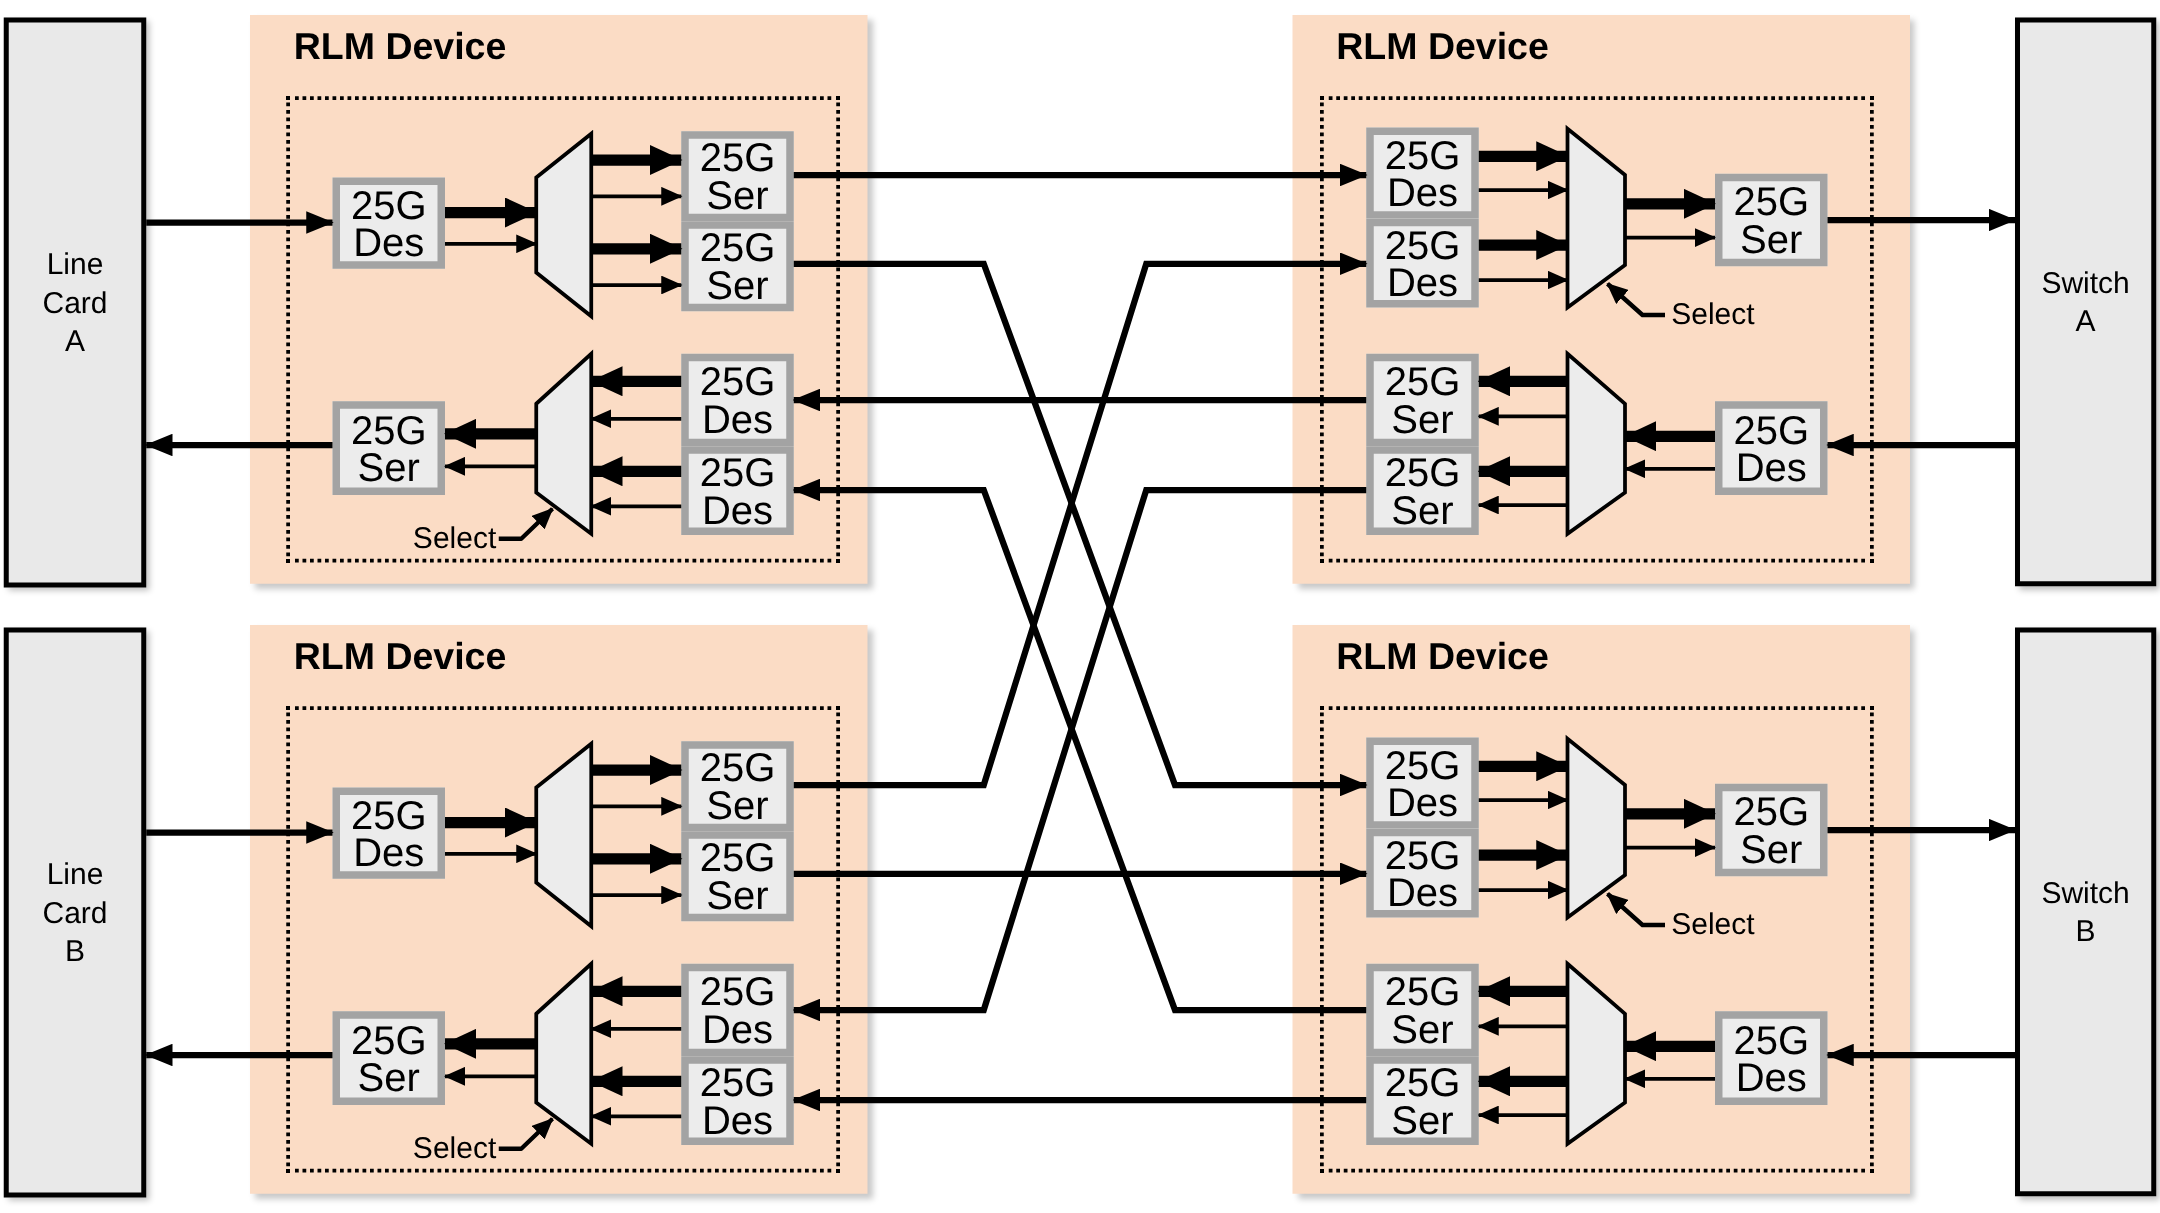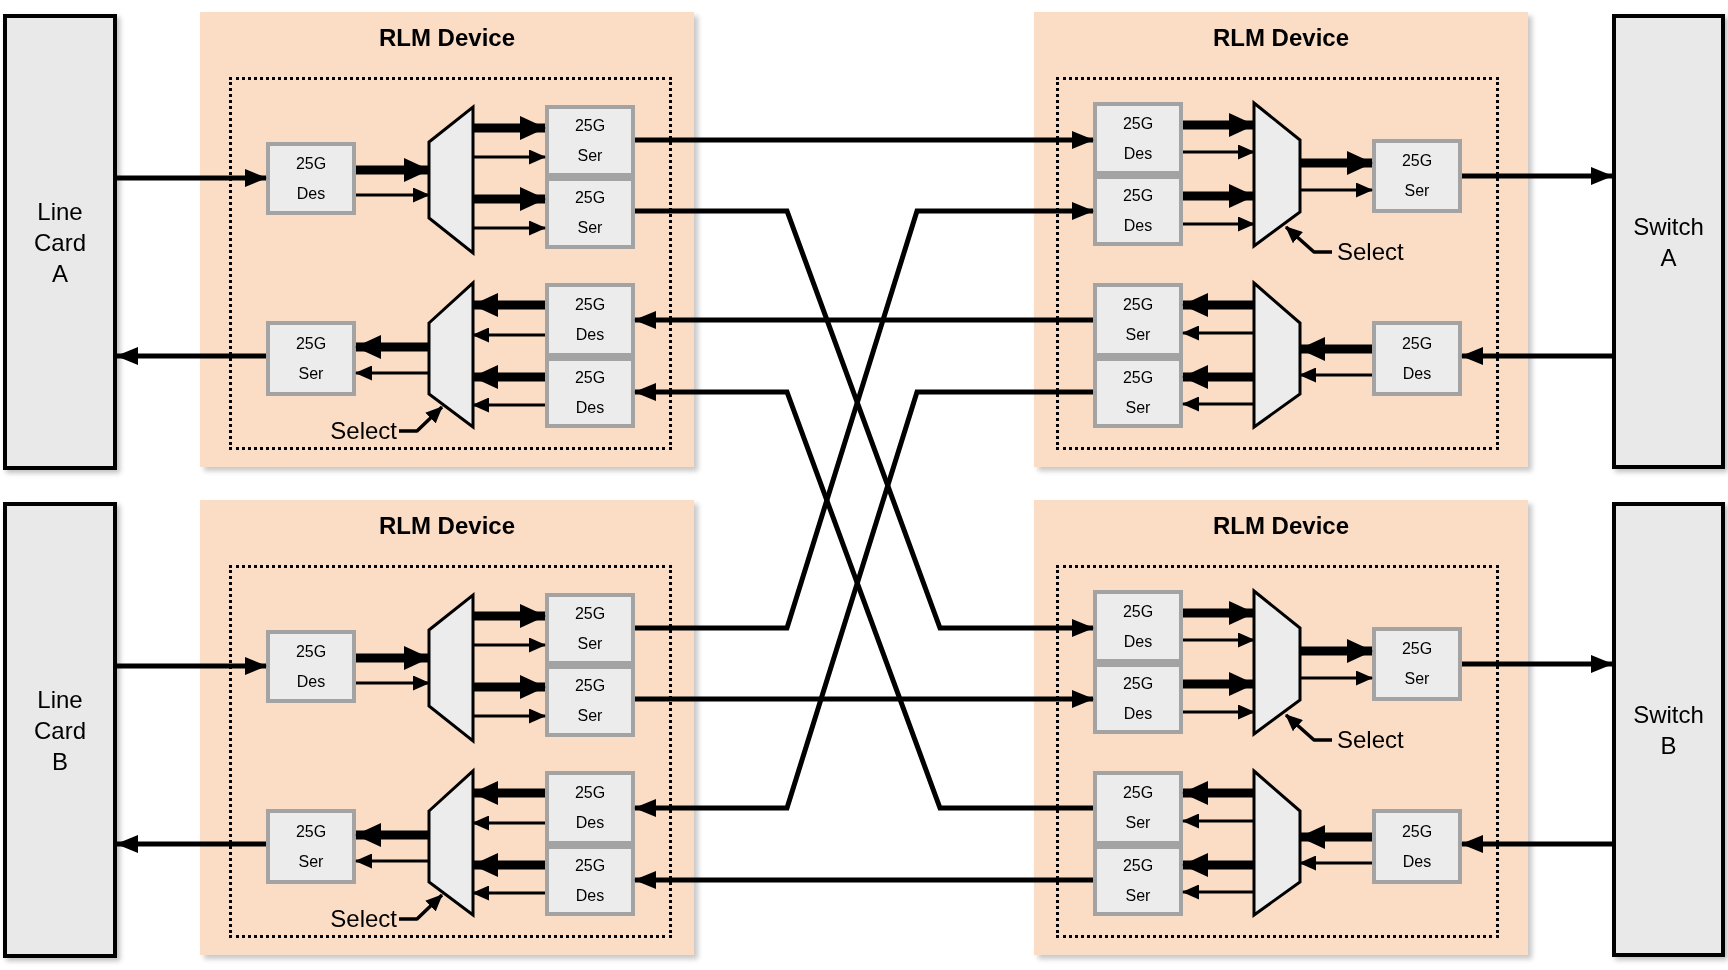--- a/index.html
+++ b/index.html
@@ -6,29 +6,29 @@
   #canvas{position:relative;width:1728px;height:970px;background:#ffffff;overflow:hidden;
           font-family:"Liberation Sans","DejaVu Sans",sans-serif;color:#000;}
 
   .card{position:absolute;background:#e9e9e9;border:4px solid #000;box-sizing:border-box;
         display:flex;flex-direction:column;align-items:center;justify-content:center;
         font-size:24px;line-height:31px;text-align:center;
         box-shadow:3px 3px 5px rgba(0,0,0,0.25);}
 
   .panel{position:absolute;width:494px;height:455px;background:#fbdcc5;
          box-shadow:4px 4px 5px rgba(0,0,0,0.22);}
-  .rlm-title{position:absolute;top:8px;left:0;width:100%;text-align:center;
-             font-weight:bold;font-size:24px;line-height:36px;}
+  .rlm-title{position:absolute;top:8px;left:0;width:100%;text-align:left;
+             font-weight:bold;font-size:30px;line-height:36px;padding-left:35px;}
   .inner{position:absolute;top:65px;width:443px;height:373px;border:3px dotted #000;
          box-sizing:border-box;}
   .inner.lt{left:29px;} .inner.rt{left:22px;}
 
-  .chip{position:absolute;width:90px;background:#ececec;border:4px solid #a3a3a3;
+  .chip{position:absolute;width:90px;background:#ececec;border:6px solid #a3a3a3;
         box-sizing:border-box;display:flex;flex-direction:column;align-items:center;
-        justify-content:center;font-size:16px;line-height:30px;}
+        justify-content:center;font-size:32px;line-height:30px;}
 
   .trap-label{position:absolute;width:50px;text-align:center;font-size:23px;line-height:28px;}
   .select-label{position:absolute;width:100px;font-size:24px;line-height:28px;}
 
   svg.overlay{position:absolute;left:0;top:0;z-index:5;pointer-events:none;}
   .trap{fill:#ececec;stroke:#000;stroke-width:3;stroke-linejoin:miter;}
   .cn{stroke:#000;stroke-width:5;fill:none;stroke-linejoin:miter;}
   .tk{stroke:#000;stroke-width:9;fill:none;}
   .tn{stroke:#000;stroke-width:3;fill:none;}
   .sl{stroke:#000;stroke-width:3.5;fill:none;stroke-linejoin:round;}

